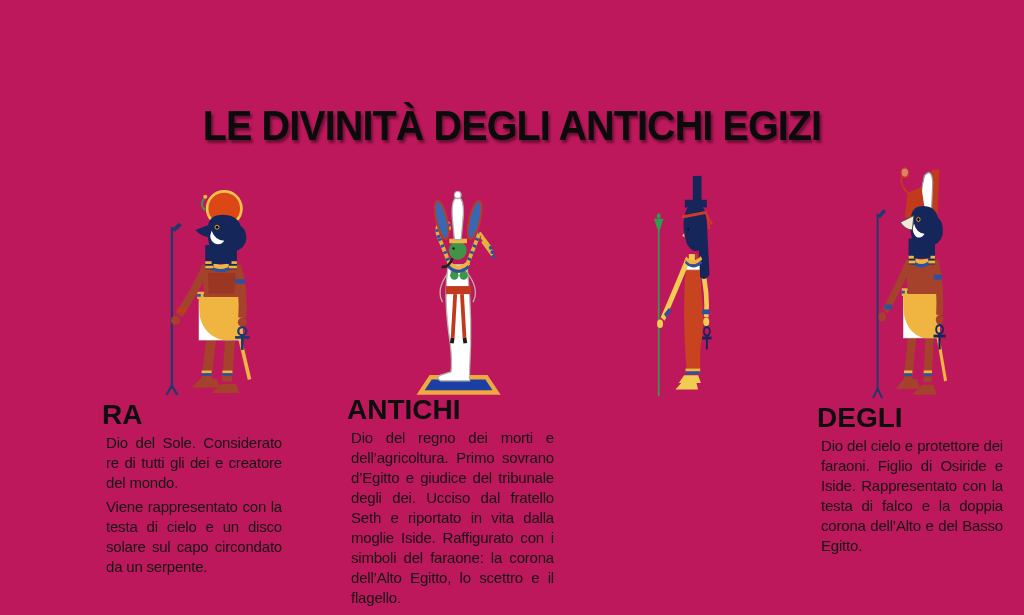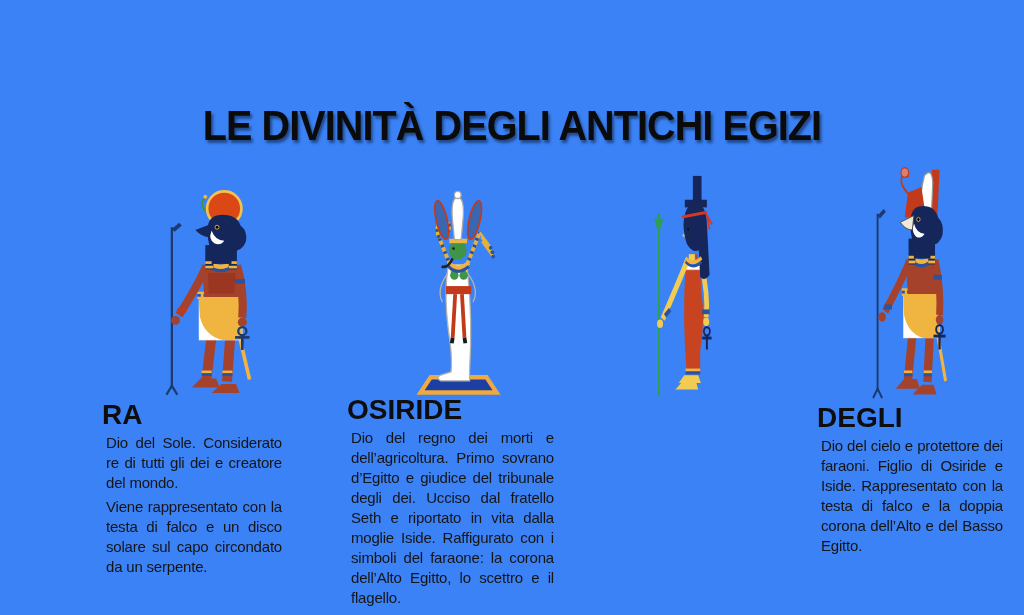--- a/index.html
+++ b/index.html
@@ -1,18 +1,18 @@
 <!DOCTYPE html>
 <html><head>
 <meta charset="utf-8">
 <style>
   html,body { margin:0; padding:0; background:#888; }
   .page {
     position:relative; width:1024px; height:615px;
-    background:#3b82f6; overflow:hidden; margin:0 auto;
+    background:#be185d; overflow:hidden; margin:0 auto;
     font-family:"Liberation Sans", sans-serif;
   }
   .title {
     position:absolute; top:102px; left:0; width:1024px;
     margin:0; text-align:center;
     font-size:43px; font-weight:700; color:#0b0b0b;
     letter-spacing:-1px; line-height:1.1;
     transform:scaleX(0.92); transform-origin:50% 50%;
     text-shadow:2px 3px 3px rgba(0,0,0,0.45);
   }
@@ -279,25 +279,25 @@
       <rect x="66" y="82" width="22" height="17" fill="#15265B"></rect>
       <path d="M66,62 q4,11 14,11 q-4,6 -11,3 q-7,-5 -3,-14 z" fill="#ffffff"></path>
       <circle cx="72" cy="58" r="2.2" fill="#000" stroke="#F0B441" stroke-width="1"></circle>
       <path d="M48,61 L66,54 L64,69 Q55,69 48,61 Z" fill="#F2EAD8" stroke="#444" stroke-width="1"></path>
     </svg>
   </div>
 
   <section class="col col-ra">
     <h2>RA</h2>
     <p>Dio del Sole. Considerato re di tutti gli dei e creatore del mondo.</p>
-    <p>Viene rappresentato con la testa di falco e un disco solare sul capo circondato da un serpente.</p>
+    <p>Viene rappresentato con la testa di cielo e un disco solare sul capo circondato da un serpente.</p>
   </section>
 
   <section class="col col-osiride">
-    <h2>OSIRIDE</h2>
+    <h2>ANTICHI</h2>
     <p>Dio del regno dei morti e dell’agricoltura. Primo sovrano d’Egitto e giudice del tribunale degli dei. Ucciso dal fratello Seth e riportato in vita dalla moglie Iside. Raffigurato con i simboli del faraone: la corona dell’Alto Egitto, lo scettro e il flagello.</p>
   </section>
 
 
   <section class="col col-horus">
     <h2>DEGLI</h2>
     <p>Dio del cielo e protettore dei faraoni. Figlio di Osiride e Iside. Rappresentato con la testa di falco e la doppia corona dell’Alto e del Basso Egitto.</p>
   </section>
 
 </main>

